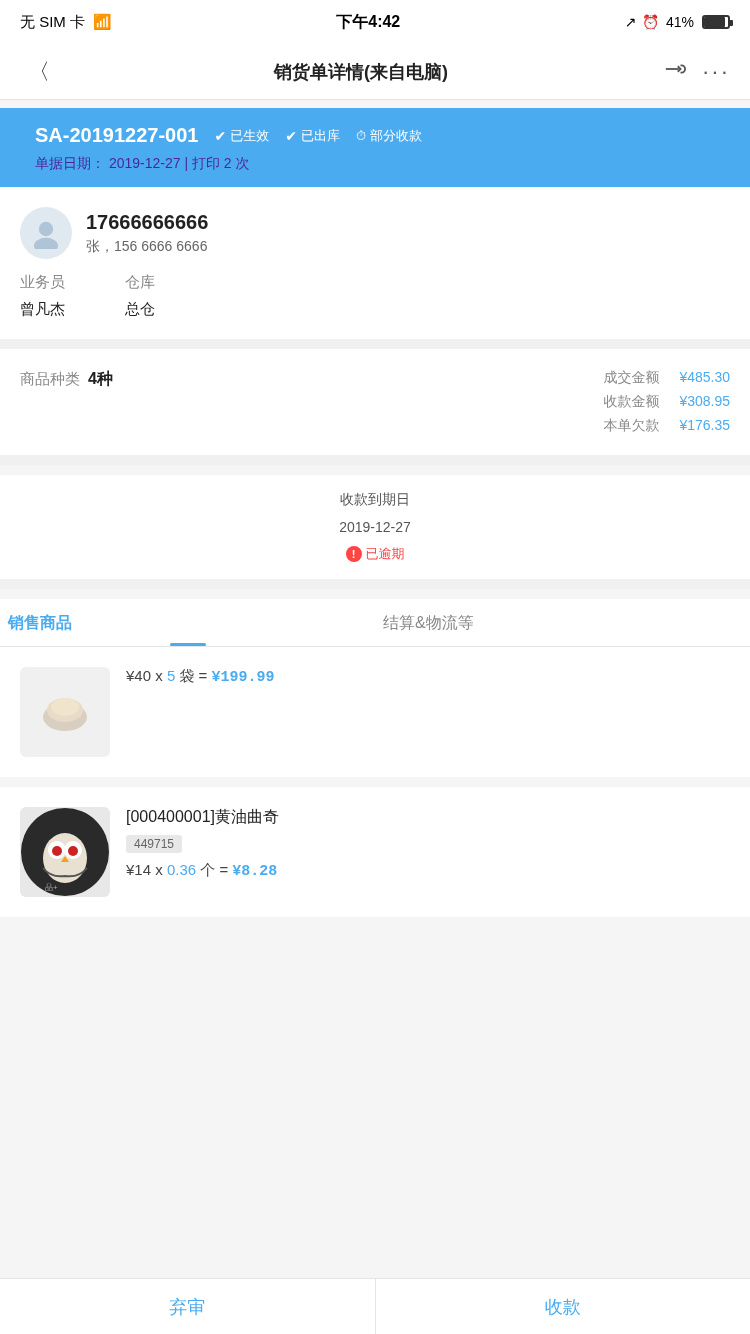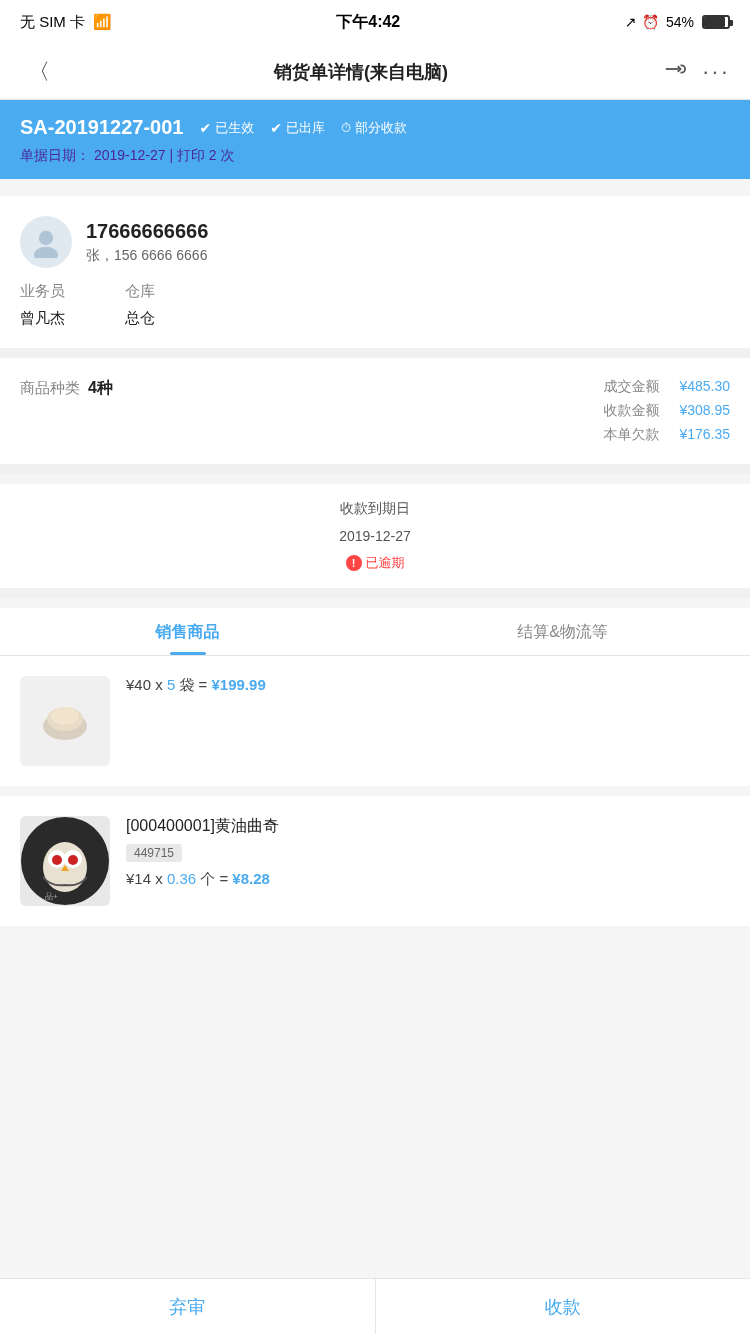--- a/index.html
+++ b/index.html
@@ -73,21 +73,22 @@
       color: #222;
       flex: 1;
       text-align: center;
     }
     .nav-actions { display: flex; align-items: center; gap: 16px; }
     .nav-icon { font-size: 20px; color: #555; cursor: pointer; }
 
     
     .header-banner {
       background: #4AABF0;
-      padding: 16px 20px 14px;
+      padding: 16px 35px 14px;
+      margin-top: 8px;
     }
     .header-order-row {
       display: flex;
       align-items: center;
       gap: 16px;
       flex-wrap: wrap;
     }
     .order-id {
       font-size: 20px;
       font-weight: 700;
@@ -105,21 +106,21 @@
       font-size: 14px;
       color: #4c1d95;
       margin-top: 8px;
       opacity: 0.95;
     }
 
     
     .customer-section {
       background: #fff;
       padding: 20px;
-      margin-top: 17px;
+      margin-top: 0;
     }
     .customer-row {
       display: flex;
       align-items: center;
       gap: 14px;
     }
     .avatar {
       width: 52px; height: 52px;
       border-radius: 50%;
       background: #e0e8f0;
@@ -224,22 +225,22 @@
     .tabs-section {
       background: #fff;
       margin-top: 10px;
       border-bottom: 1px solid #e5e5e5;
     }
     .tabs-row {
       display: flex;
     }
     .tab-item {
       flex: 1;
-      text-align: center;
-      padding: 14px 0 12px;
+      text-align: left;
+      padding: 14px 8px 12px;
       font-size: 16px;
       cursor: pointer;
       position: relative;
       color: #888;
     }
     .tab-item.active {
       color: #4AABF0;
       font-weight: 600;
     }
     .tab-item.active::after {
@@ -276,21 +277,21 @@
       font-size: 12px;
       padding: 2px 8px;
       border-radius: 3px;
       margin-bottom: 8px;
     }
     .product-price {
       font-size: 15px;
       color: #444;
     }
     .product-price .qty { color: #4AABF0; }
-    .product-price .total { color: #4AABF0; font-weight: 600; }
+    .product-price .total { color: #4AABF0; font-weight: 600; font-family: Liberation Mono, monospace; }
 
     
     .bottom-bar {
       position: fixed;
       bottom: 0; left: 0;
       width: 750px;
       height: 56px;
       background: #fff;
       border-top: 1px solid #e5e5e5;
       display: flex;
@@ -329,21 +330,21 @@
 
 <div class="status-bar">
   <div class="status-left">
     <span>无 SIM 卡</span>
     <span>📶</span>
   </div>
   <div class="status-center">下午4:42</div>
   <div class="status-right">
     <span>↗</span>
     <span>⏰</span>
-    <span>54%</span>
+    <span>41%</span>
     <div class="battery-bar">
       <div class="battery-fill"></div>
     </div>
   </div>
 </div>
 
 <div class="nav-bar">
   <span class="nav-back">〈</span>
   <span class="nav-title">销货单详情(来自电脑)</span>
   <div class="nav-actions">

